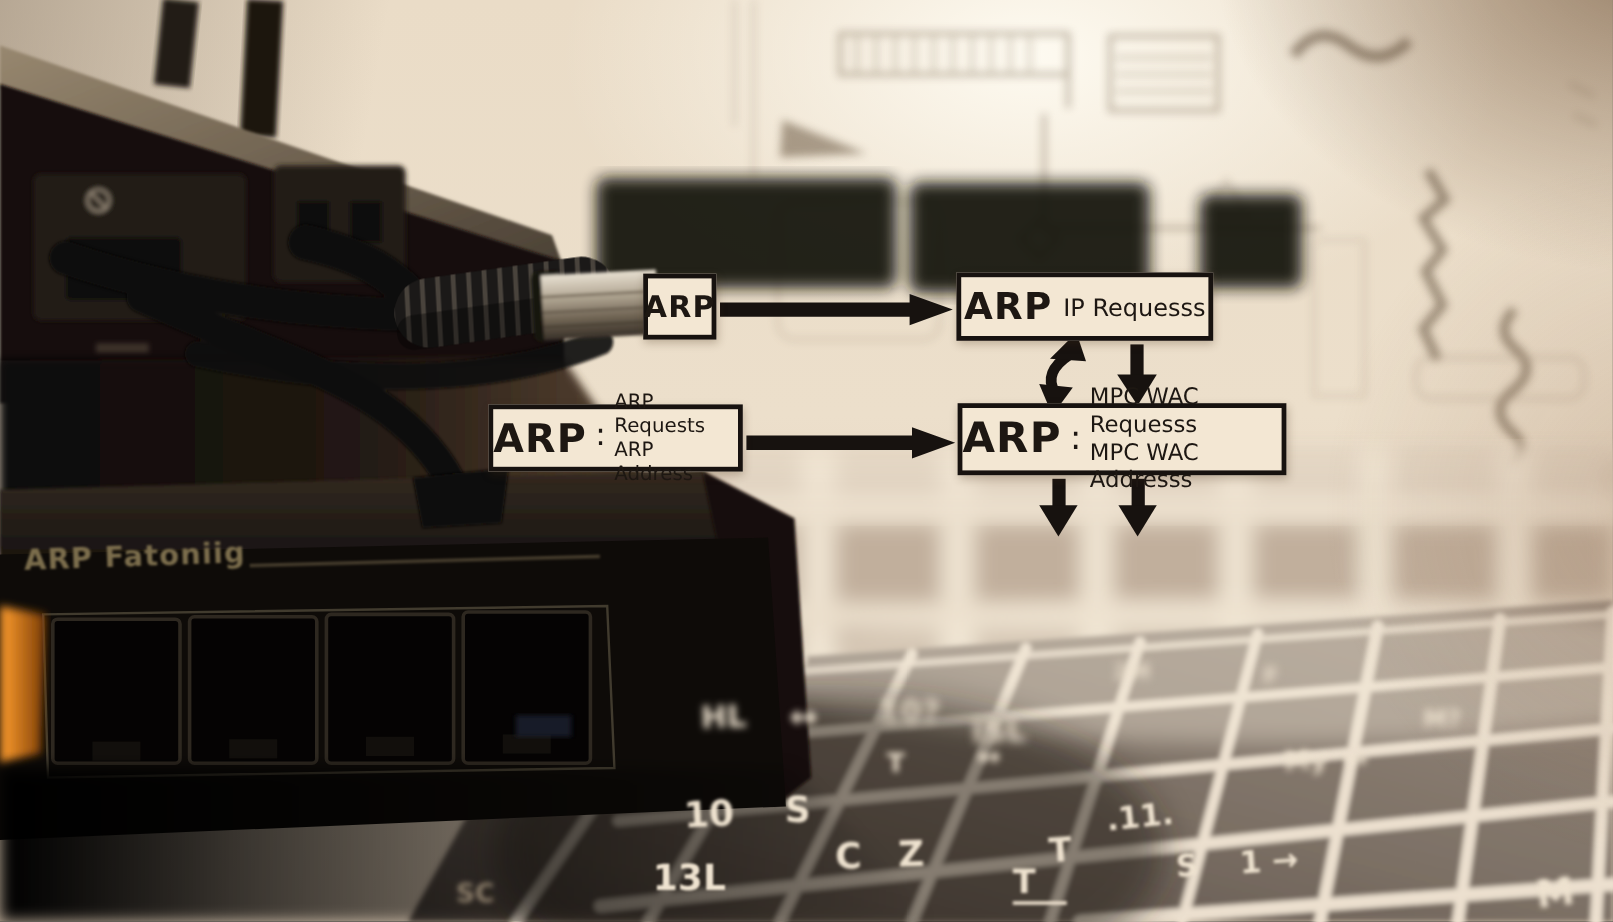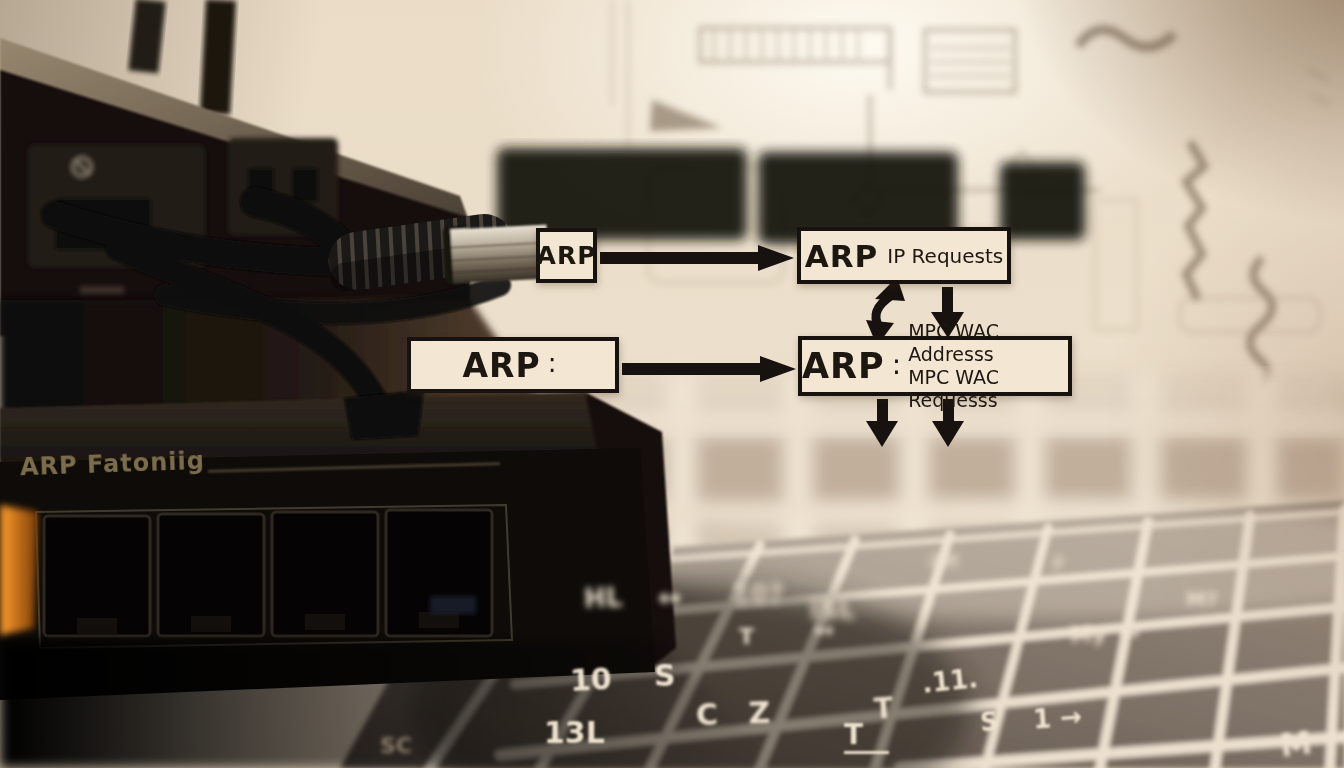--- a/index.html
+++ b/index.html
@@ -260,30 +260,34 @@
       <path d="M932,421 L964,421 L948,447 Z"></path>
     </g>
   </svg>
 
   <div class="dbox" style="left:536px;top:228px;width:61px;height:55px">
     <span class="ttl" style="font-size:25px">ARP</span>
   </div>
 
   <div class="dbox" style="left:797px;top:227px;width:214px;height:57px">
     <span class="ttl" style="font-size:31px">ARP</span>
-    <span class="sub">IP Requests</span>
+    <span class="sub">IP Requesss</span>
   </div>
 
   <div class="dbox" style="left:407px;top:337px;width:212px;height:56px">
     <span class="ttl" style="font-size:33px">ARP</span>
     <span class="col">:</span>
+    <span class="lines" style="font-size:16.5px">
+      <span>ARP Requests</span>
+      <span>ARP Address</span>
+    </span>
   </div>
 
   <div class="dbox" style="left:798px;top:336px;width:274px;height:60px">
     <span class="ttl" style="font-size:35px">ARP</span>
     <span class="col" style="font-size:28px">:</span>
     <span class="lines" style="font-size:19px">
+      <span>MPC WAC Requesss</span>
       <span>MPC WAC Addresss</span>
-      <span>MPC WAC Requesss</span>
     </span>
   </div>
 
 </div>
 
 </body></html>

